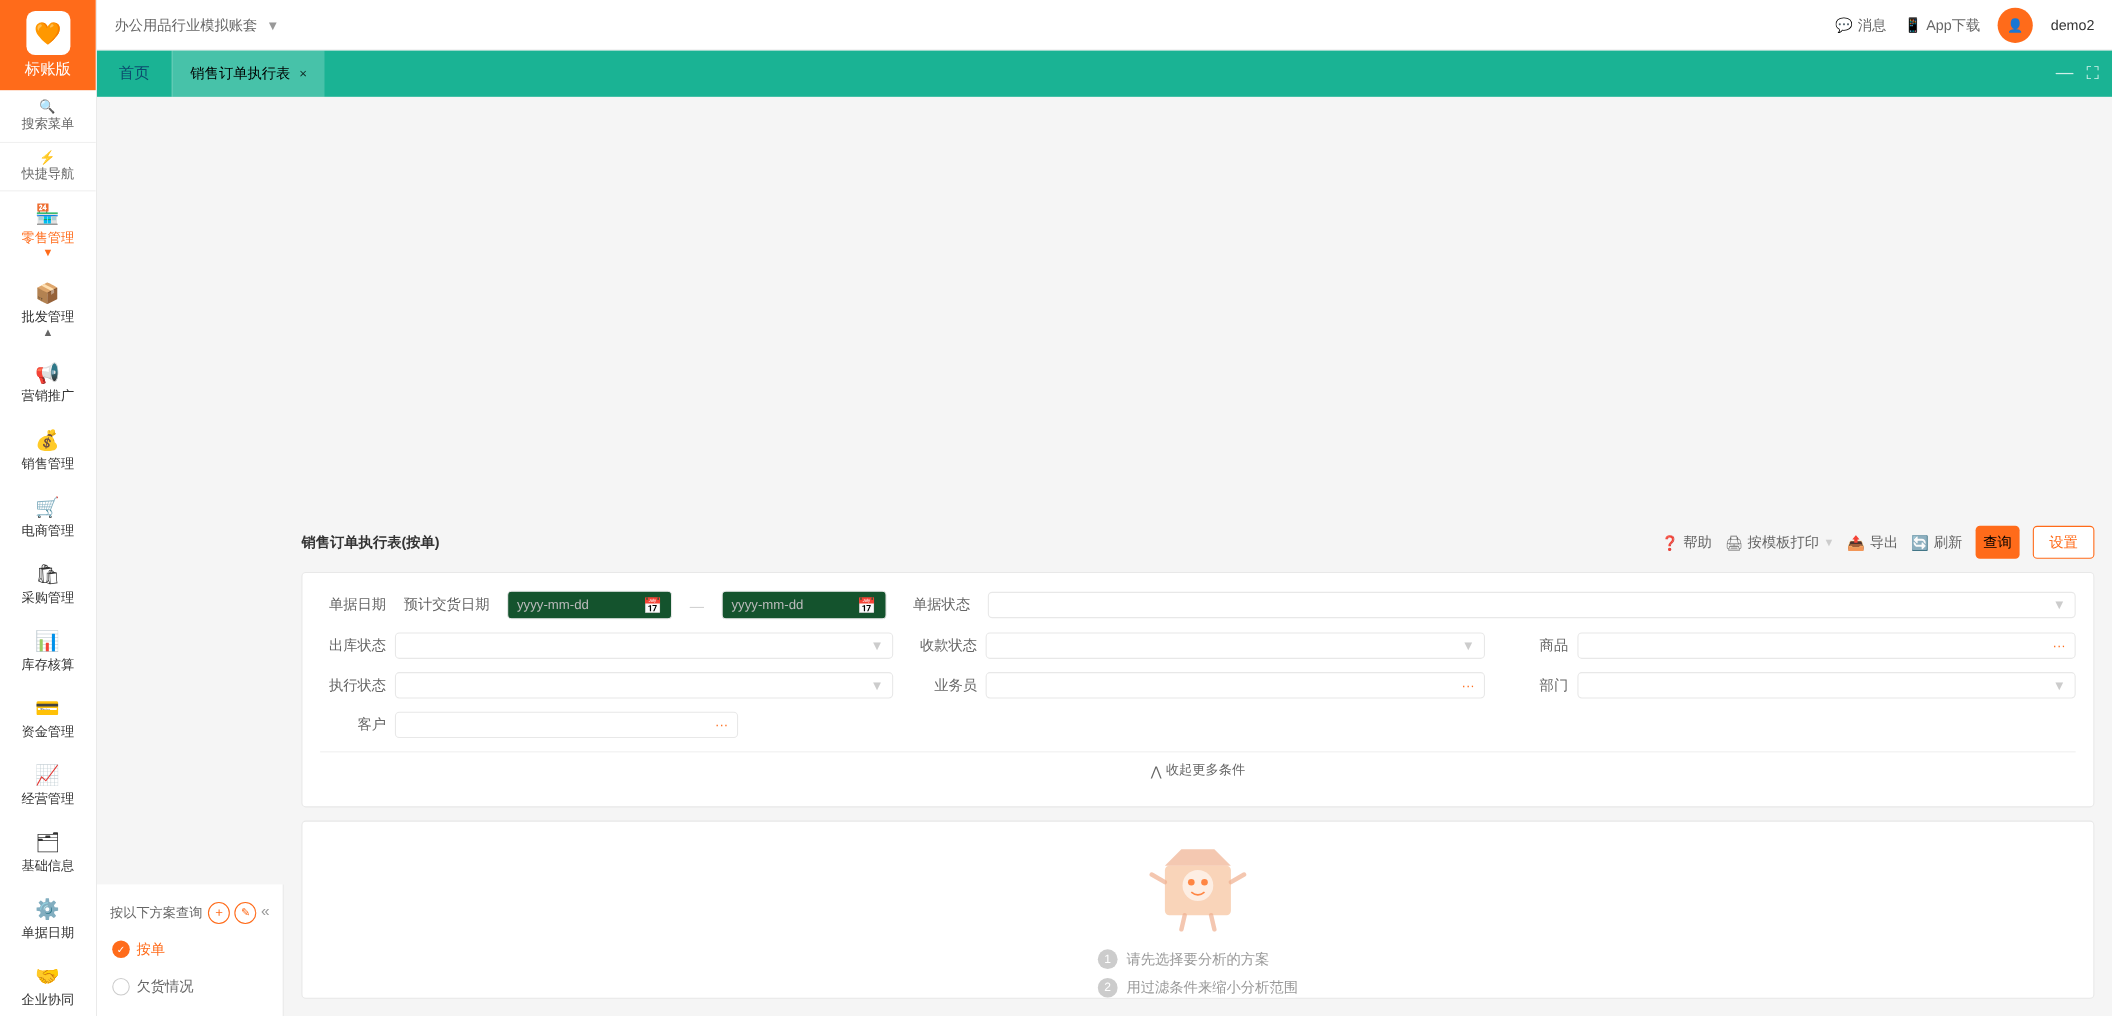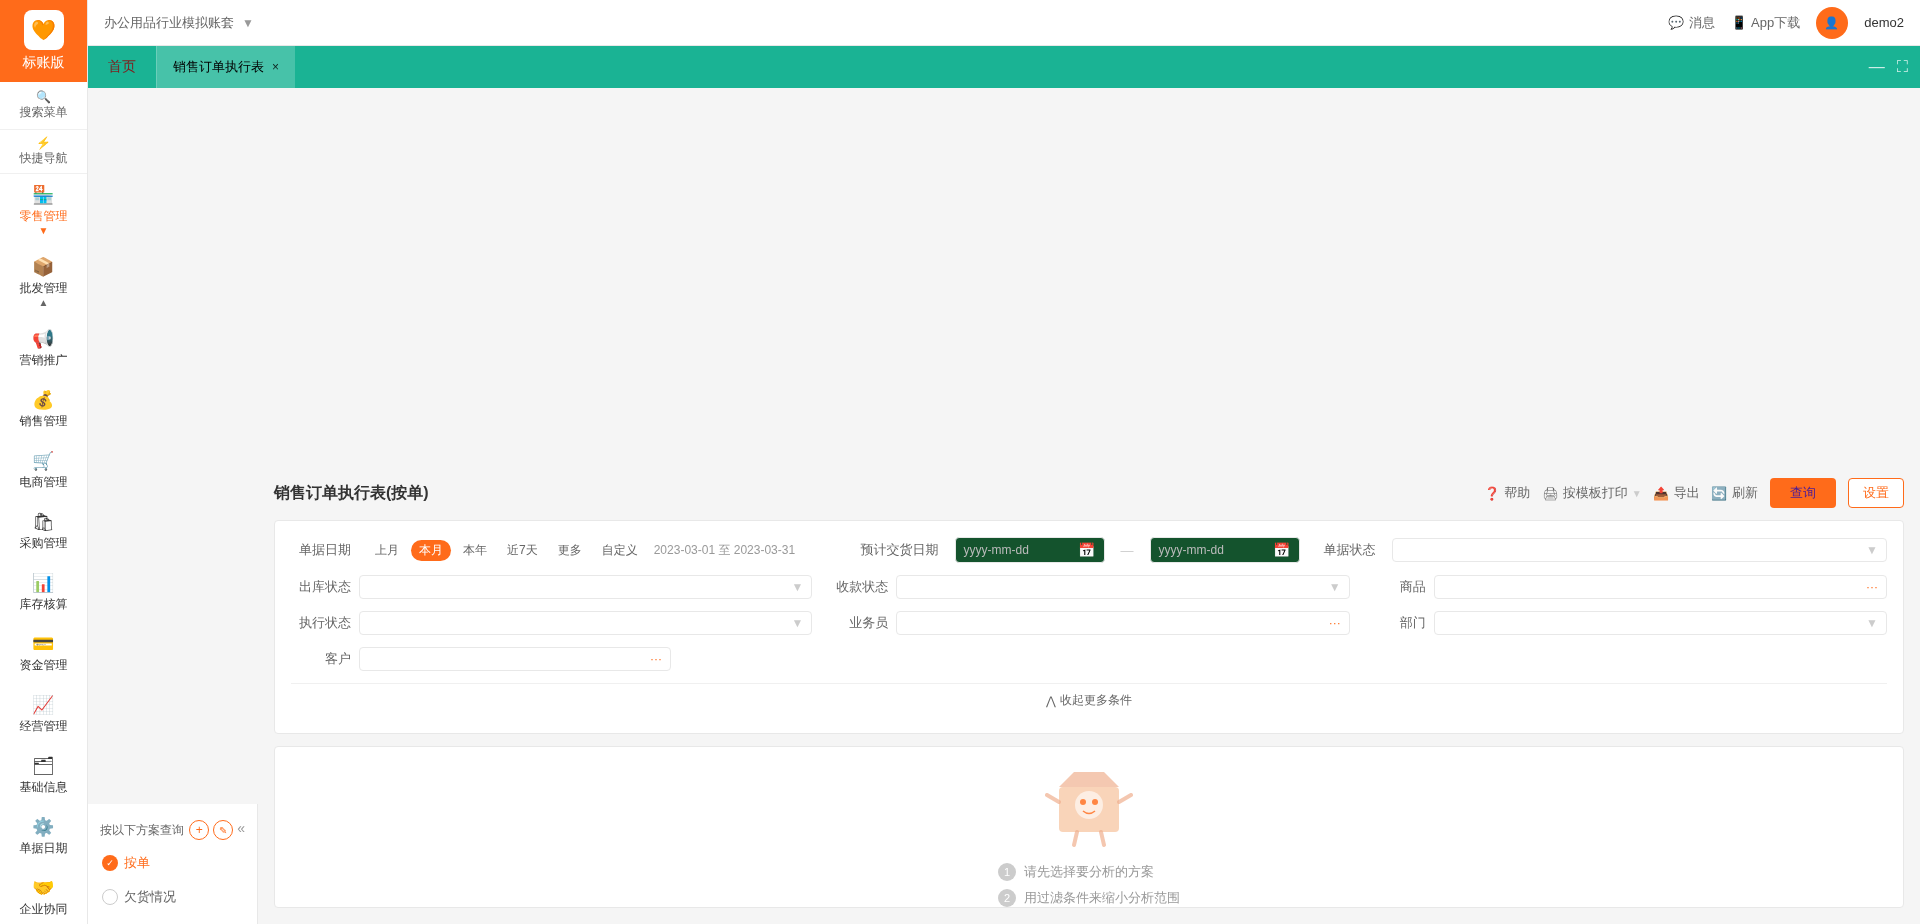--- a/index.html
+++ b/index.html
@@ -22,21 +22,21 @@
     
     .top-header { background: #fff; height: 46px; display: flex; align-items: center; justify-content: space-between; padding: 0 16px; border-bottom: 1px solid #e8e8e8; flex-shrink: 0; }
     .top-header-left { display: flex; align-items: center; gap: 8px; color: #666; font-size: 13px; }
     .top-header-left .dropdown-icon { font-size: 12px; color: #999; cursor: pointer; }
     .top-header-right { display: flex; align-items: center; gap: 16px; }
     .header-action { display: flex; align-items: center; gap: 4px; color: #666; font-size: 13px; cursor: pointer; }
     .user-avatar { width: 32px; height: 32px; border-radius: 50%; background: #ff6b1a; display: flex; align-items: center; justify-content: center; color: #fff; font-size: 12px; cursor: pointer; overflow: hidden; }
 
     
     .tab-bar { background: #1ab394; height: 42px; display: flex; align-items: stretch; flex-shrink: 0; }
-    .tab-home { padding: 0 20px; display: flex; align-items: center; color: #7f1d1d; font-size: 14px; cursor: pointer; }
+    .tab-home { padding: 0 20px; display: flex; align-items: center; color: #0c4a6e; font-size: 14px; cursor: pointer; }
     .tab-item { padding: 0 16px; display: flex; align-items: center; gap: 8px; background: rgba(255,255,255,0.2); color: #000000; font-size: 13px; cursor: pointer; border-left: 1px solid rgba(255,255,255,0.2); }
     .tab-close { font-size: 12px; opacity: 0.8; cursor: pointer; }
     .tab-spacer { flex: 1; }
     .tab-window-controls { display: flex; align-items: center; padding: 0 12px; gap: 12px; }
     .win-btn { color: #fff; cursor: pointer; font-size: 16px; opacity: 0.8; }
 
     
     .content-area { display: flex; flex: 1; overflow: hidden; align-items: flex-end; }
 
     
@@ -48,24 +48,24 @@
     .left-panel-item { display: flex; align-items: center; gap: 6px; padding: 8px 14px; cursor: pointer; color: #666; font-size: 13px; }
     .left-panel-item.active { color: #ff6b1a; }
     .lp-dot { width: 16px; height: 16px; border-radius: 50%; background: #ff6b1a; display: flex; align-items: center; justify-content: center; color: #fff; font-size: 9px; flex-shrink: 0; }
     .lp-dot-outline { width: 16px; height: 16px; border-radius: 50%; border: 1.5px solid #ccc; display: flex; align-items: center; justify-content: center; font-size: 9px; flex-shrink: 0; }
 
     
     .right-content { flex: 1; display: flex; flex-direction: column; overflow: hidden; padding: 16px; gap: 12px; }
 
     
     .page-title-row { display: flex; align-items: center; justify-content: space-between; }
-    .page-title { font-size: 16px; font-weight: bold; color: #333; }
+    .page-title { font-size: 13px; font-weight: bold; color: #333; }
     .page-actions { display: flex; align-items: center; gap: 12px; }
     .page-action-btn { display: flex; align-items: center; gap: 4px; color: #666; font-size: 13px; cursor: pointer; }
-    .btn-primary { background: #ff6b1a; color: #4c1d95; border: none; padding: 6px 20px; border-radius: 4px; cursor: pointer; font-size: 13px; }
+    .btn-primary { background: #ff6b1a; color: #000000; border: none; padding: 6px 7px; border-radius: 4px; cursor: pointer; font-size: 13px; }
     .btn-setting { background: #fff; color: #ff6b1a; border: 1px solid #ff6b1a; padding: 5px 14px; border-radius: 4px; cursor: pointer; font-size: 13px; }
 
     
     .filter-area { background: #fff; border-radius: 4px; padding: 16px; border: 1px solid #e8e8e8; }
     .filter-row { display: flex; align-items: center; gap: 16px; margin-bottom: 12px; flex-wrap: wrap; }
     .filter-row:last-child { margin-bottom: 0; }
     .filter-label { color: #666; font-size: 13px; white-space: nowrap; min-width: 60px; text-align: right; }
     .filter-date-group { display: flex; align-items: center; gap: 8px; flex: 1; }
     .date-tabs { display: flex; gap: 4px; }
     .date-tab { padding: 2px 8px; font-size: 12px; color: #666; cursor: pointer; border-radius: 2px; }
@@ -262,31 +262,20 @@
           </div>
           <button class="btn-primary">查询</button>
           <button class="btn-setting">设置</button>
         </div>
       </div>
 
       <div class="filter-area">
 
         <div class="filter-row">
           <div class="filter-label">单据日期</div>
-          <div class="filter-date-group">
-            <div class="date-tabs">
-              <span class="date-tab">上月</span>
-              <span class="date-tab active">本月</span>
-              <span class="date-tab">本年</span>
-              <span class="date-tab">近7天</span>
-              <span class="date-tab">更多</span>
-              <span class="date-tab">自定义</span>
-            </div>
-            <span class="date-range-text">2023-03-01 至 2023-03-31</span>
-          </div>
 
           <div class="filter-label">预计交货日期</div>
           <div class="date-input">
             <span style="color:#bbb;font-size:12px;flex:1;">yyyy-mm-dd</span>
             <span class="cal-icon">📅</span>
           </div>
           <span class="date-sep">—</span>
           <div class="date-input">
             <span style="color:#bbb;font-size:12px;flex:1;">yyyy-mm-dd</span>
             <span class="cal-icon">📅</span>

